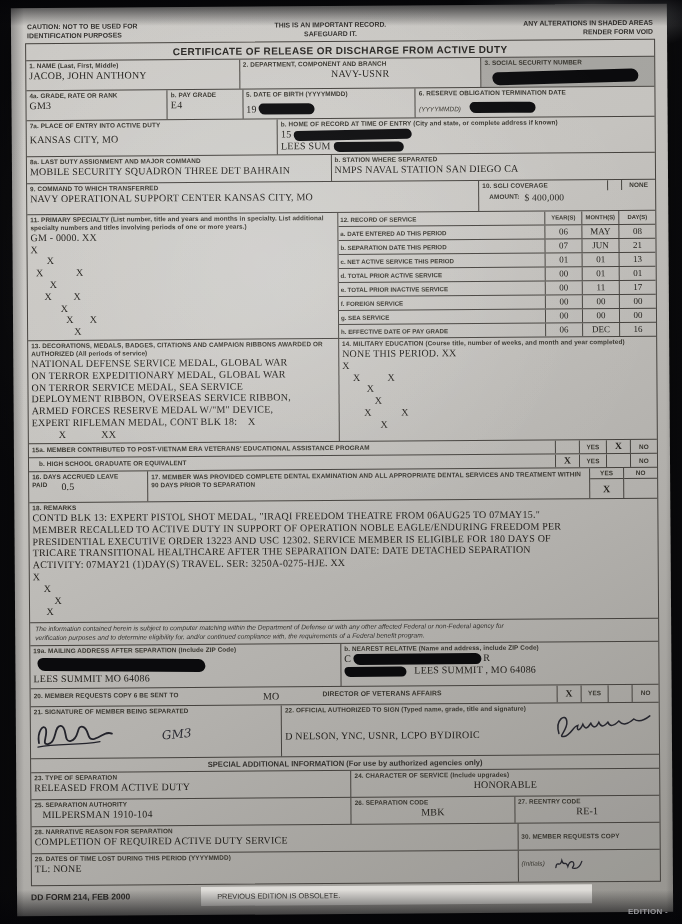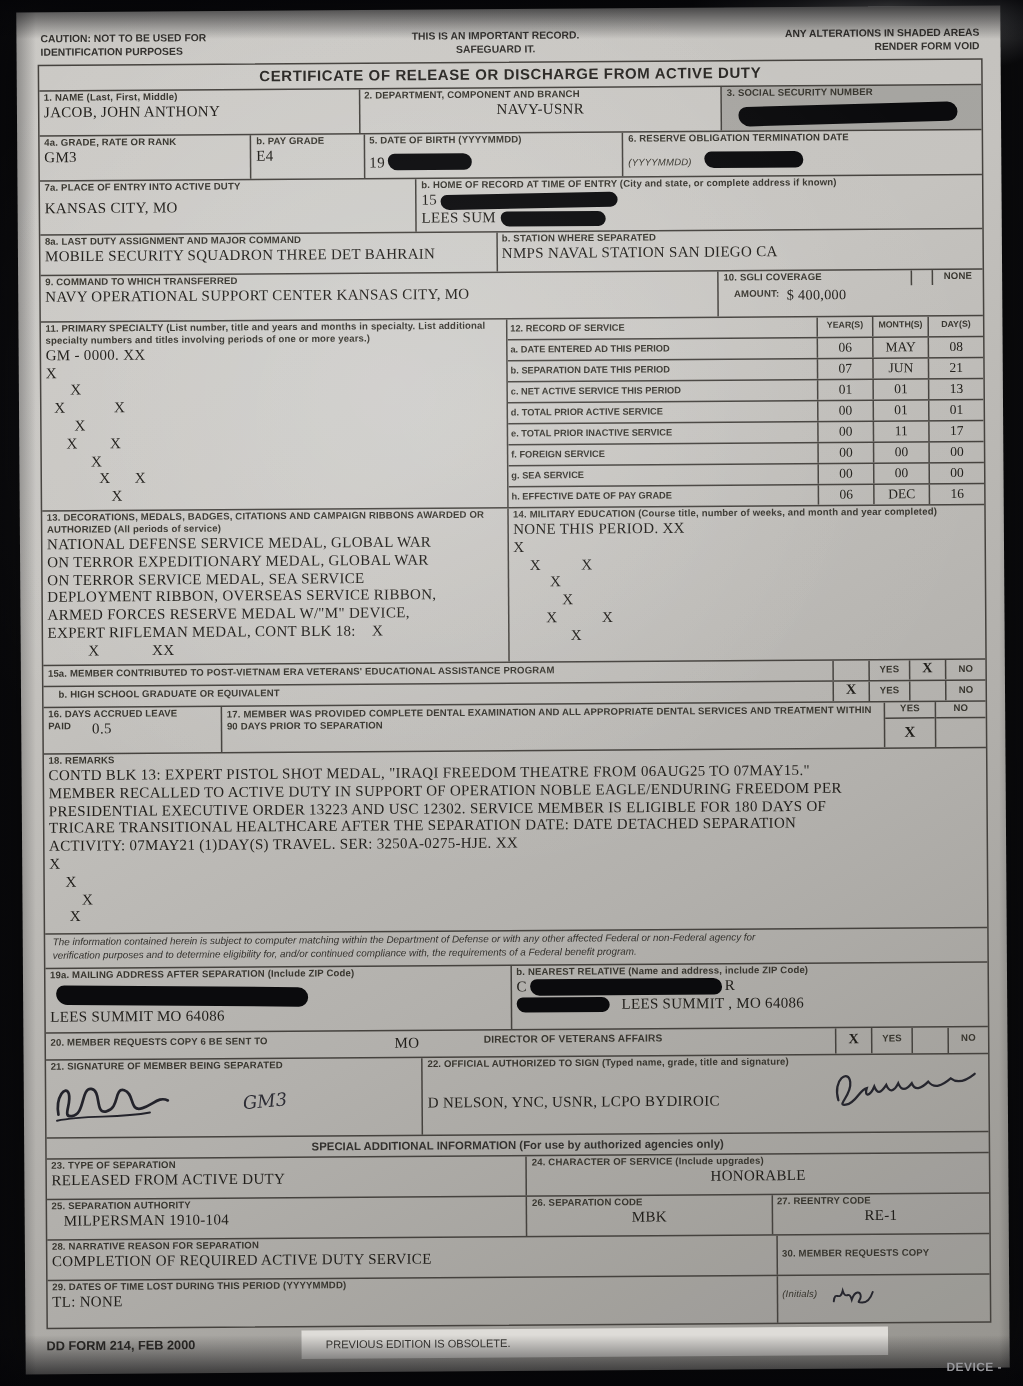--- a/index.html
+++ b/index.html
@@ -428,13 +428,13 @@
   </div>
 
   <div class="footer">
     <div class="f-left">DD FORM 214, FEB 2000</div>
     <div class="f-mid">PREVIOUS EDITION IS OBSOLETE.</div>
   </div>
 
 </div>
 
 <div class="overlay"></div>
-<div class="member-copy">DEVICE -</div>
+<div class="member-copy">EDITION -</div>
 
 </body></html>

